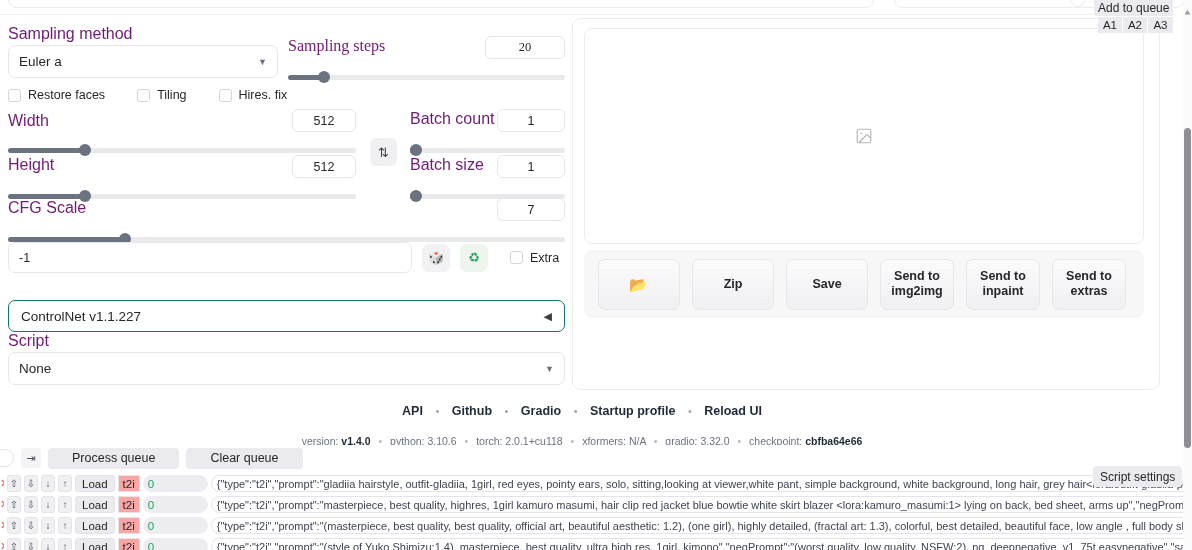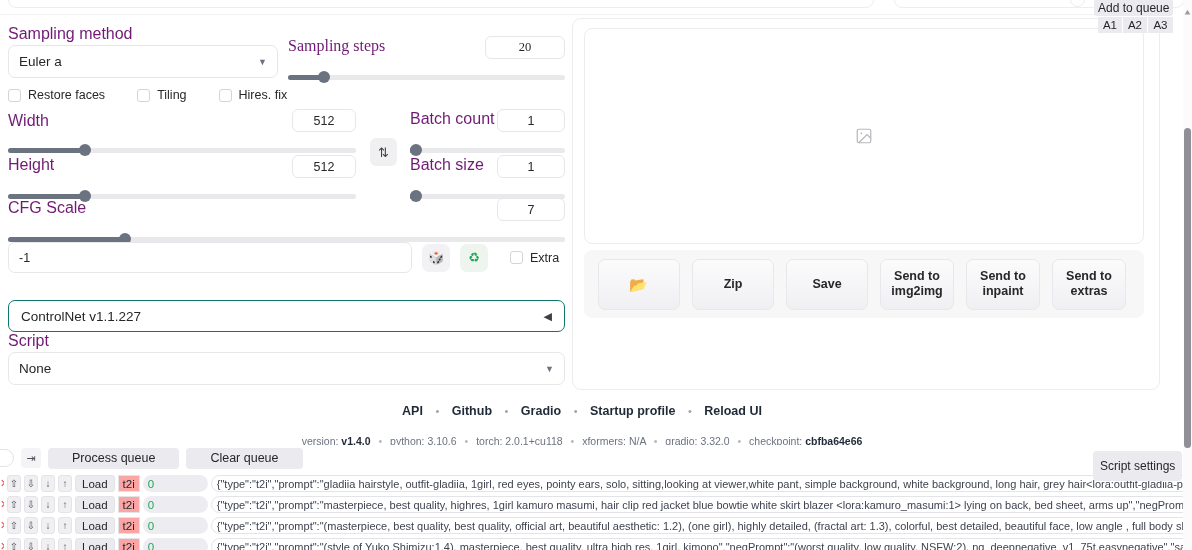--- a/index.html
+++ b/index.html
@@ -118,21 +118,21 @@
     background:#ebebef; border-radius:3px; font-size:12px; color:#27272a;
     display:flex; align-items:center; cursor:pointer;
   }
   .atabs { position:absolute; left:1098px; top:17px; display:flex; }
   .atab {
     width:25px; height:16px; background:#ebebef; border-right:1px solid #fff;
     font-size:11.5px; color:#27272a; display:flex; align-items:center; justify-content:center;
     cursor:pointer;
   }
   .scriptsettings {
-    position:absolute; left:1093px; top:451px; height:30px; padding:8px 7px;
+    position:absolute; left:1093px; top:466px; height:21px; padding:8px 7px;
     background:#ebebef; border-radius:4px; font-size:12px; color:#27272a;
     display:flex; align-items:center; cursor:pointer;
   }
   .circstub { position:absolute; left:1070px; top:-8px; width:15px; height:15px; border:1px solid #ececed; border-radius:50%; }
 </style>
 </head>
 <body>
 
 <div id="root">
 

